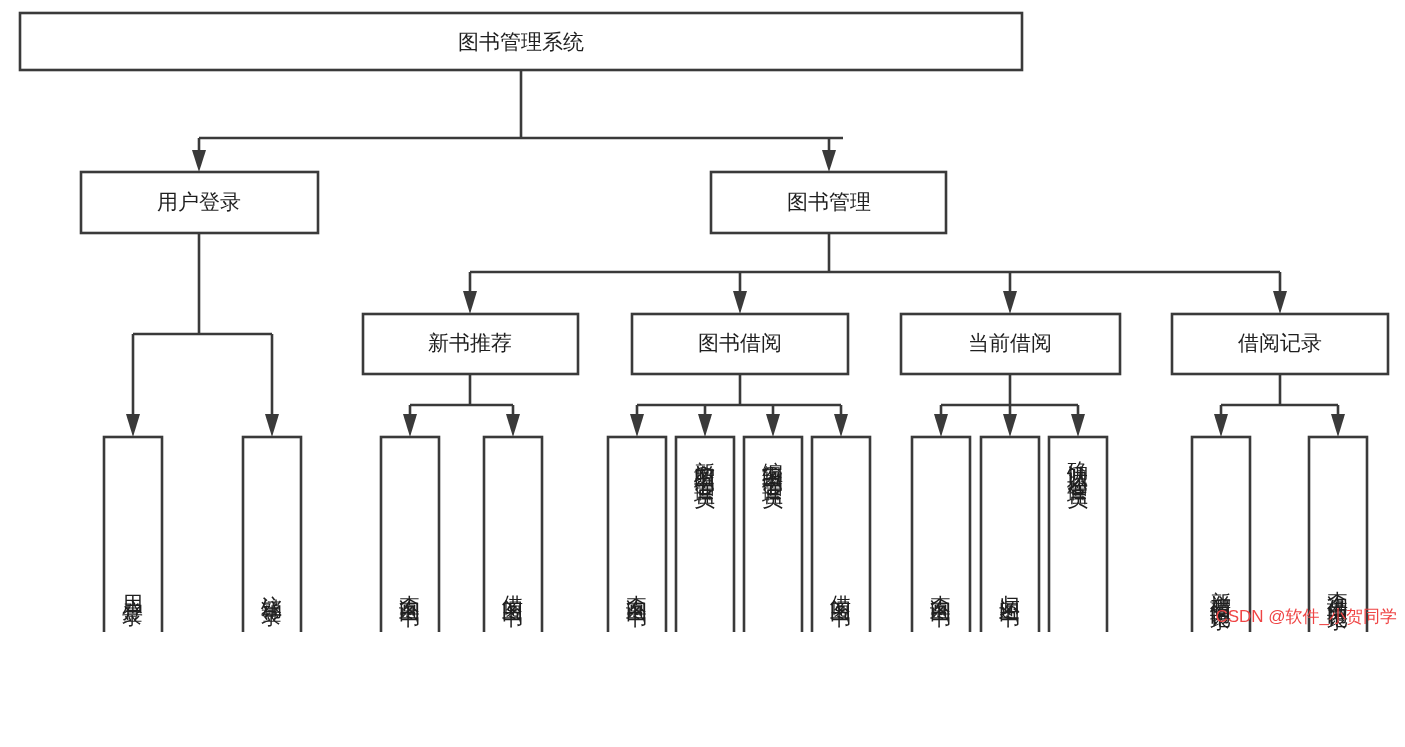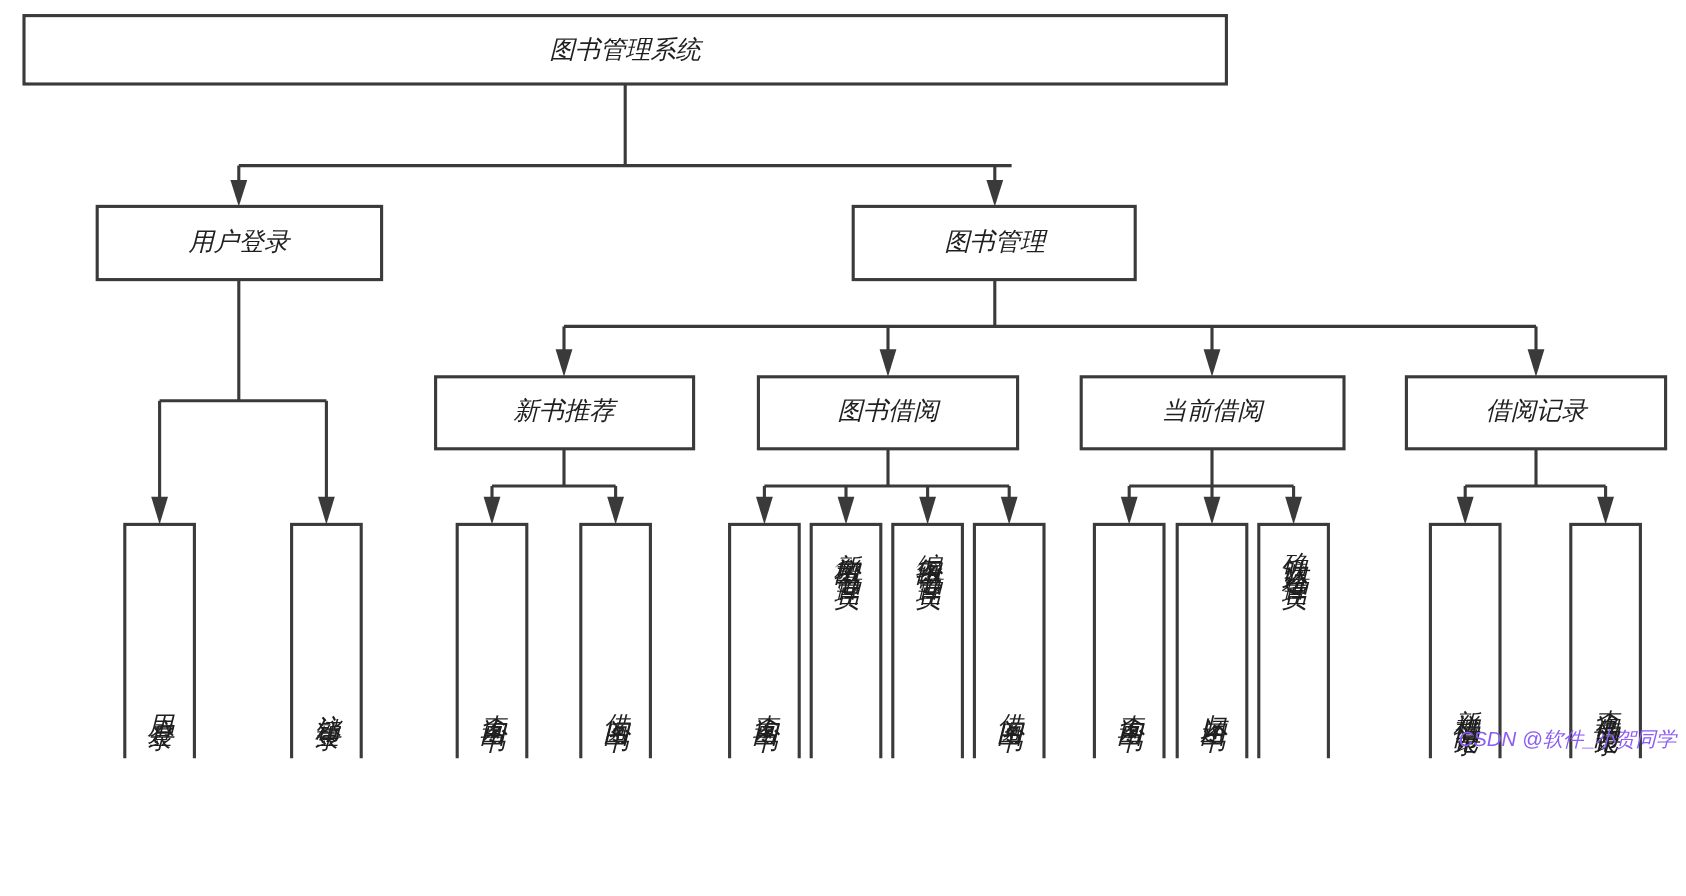--- a/index.html
+++ b/index.html
@@ -9,21 +9,20 @@
   }
   body {
     font-family: "Liberation Sans", "DejaVu Sans", sans-serif;
   }
   #diagram-root {
     position: relative;
     width: 1405px;
     height: 632px;
     background: #ffffff;
     overflow: hidden;
-    font-style: italic;
   }
   svg#tree-svg {
     position: absolute;
     left: 0;
     top: 0;
     width: 1405px;
     height: 747px;
   }
   .node-box {
     fill: #ffffff;
@@ -63,21 +62,21 @@
     color: #1f1f1f;
     letter-spacing: 4px;
     white-space: nowrap;
   }
   .watermark {
     position: absolute;
     right: 8px;
     bottom: 4px;
     font-family: "Liberation Sans", "DejaVu Sans", sans-serif;
     font-size: 17px;
-    color: #8b5cf6;
+    color: #ef4444;
     white-space: nowrap;
     pointer-events: none;
   }
 </style>
 </head>
 <body>
 
 <div id="diagram-root">
 
   <svg id="tree-svg" viewBox="0 0 1405 747" xmlns="http://www.w3.org/2000/svg">

